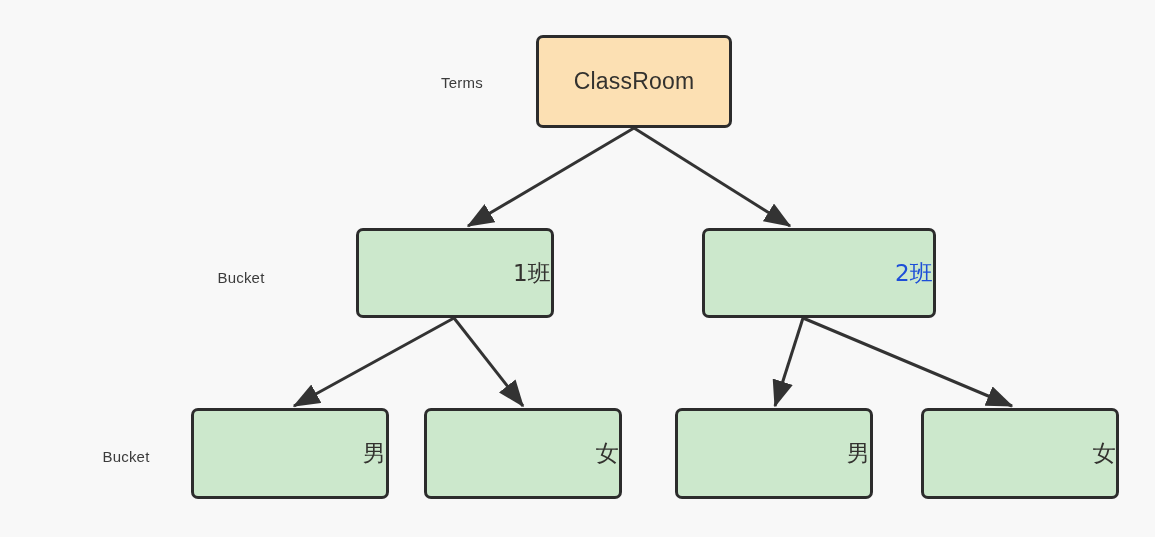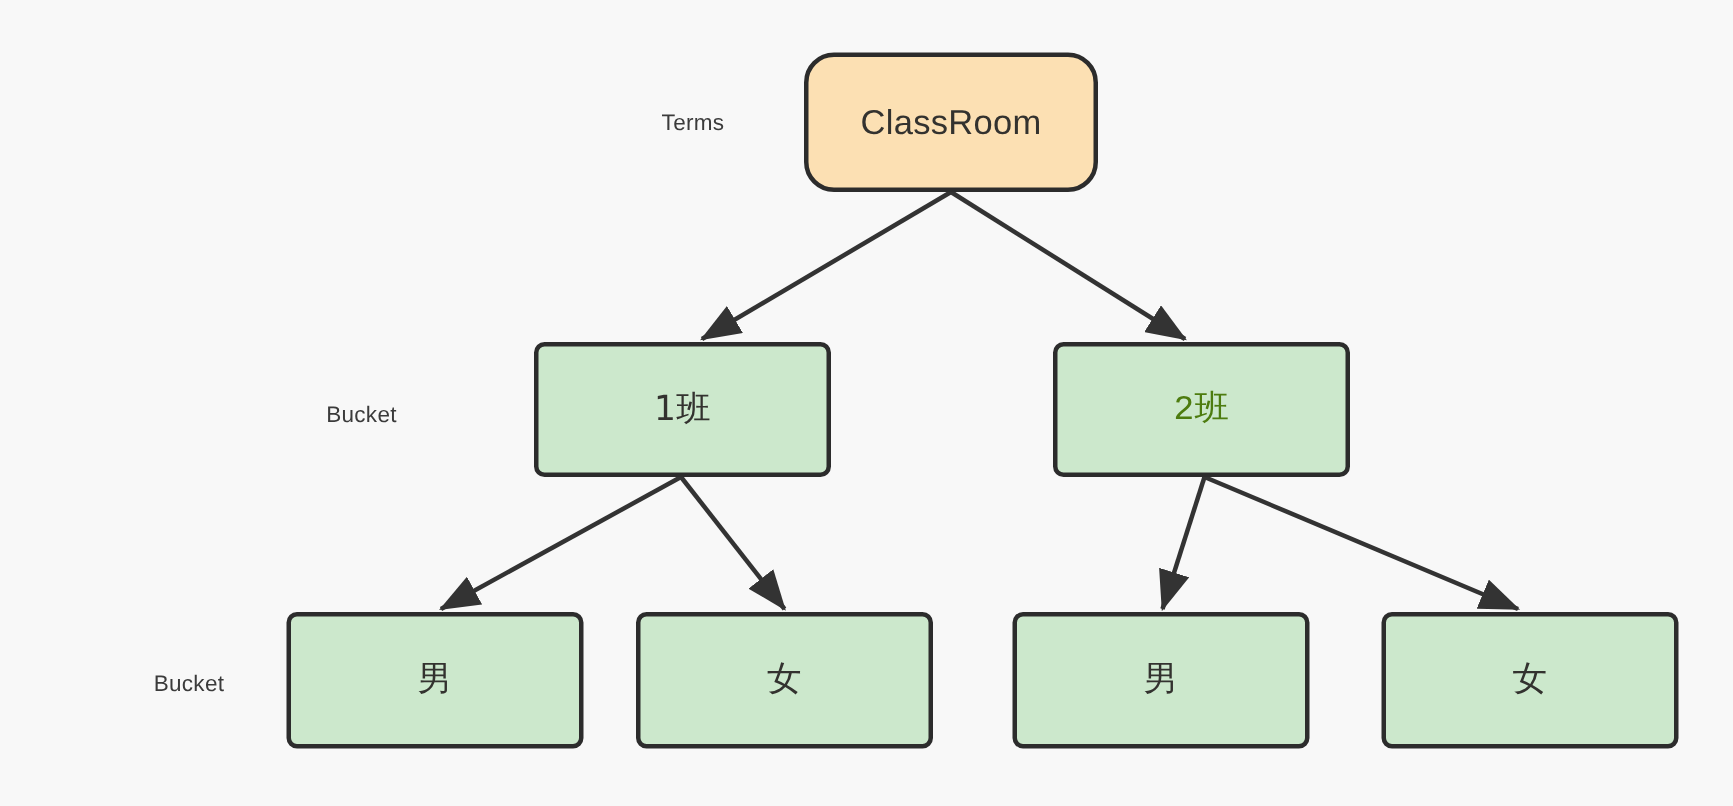--- a/index.html
+++ b/index.html
@@ -35,35 +35,35 @@
     display: flex;
     align-items: center;
     justify-content: center;
     font-size: 23px;
     color: #33322f;
     letter-spacing: 0.2px;
     line-height: 1;
   }
   .node-terms {
     background: #fce0b3;
-    border-radius: 20px;
   }
   .node-bucket {
     background: #cce8cc;
   }
   .row-label {
     position: absolute;
     font-size: 15px;
     color: #3b3b3b;
     line-height: 1;
     white-space: nowrap;
     letter-spacing: 0.2px;
   }
   .cjk {
     font-family: "DejaVu Sans", "Liberation Sans", sans-serif;
+    justify-content: flex-end;
   }
 </style>
 </head>
 <body>
 
 <div id="diagram-root">
 
   <svg id="edge-layer" width="1155" height="537" viewBox="0 0 1155 537" xmlns="http://www.w3.org/2000/svg">
     <defs>
       <marker id="arrowhead" markerWidth="9" markerHeight="7" refX="8.5" refY="3.5" orient="auto" markerUnits="strokeWidth">
@@ -80,21 +80,21 @@
       </g>
   </svg>
 
   <div id="node-layer">
       <div class="node node-terms" style="left: 536px; top: 35px; width: 196px; height: 93px; border-color: rgb(44, 44, 44); background: rgb(252, 224, 179); color: rgb(51, 50, 47);">
         <span>ClassRoom</span>
       </div>
       <div class="node node-bucket cjk" style="left: 356px; top: 228px; width: 198px; height: 90px; border-color: rgb(44, 44, 44); background: rgb(204, 232, 204); color: rgb(51, 50, 47);">
         <span>1班</span>
       </div>
-      <div class="node node-bucket cjk" style="left: 702px; top: 228px; width: 198px; height: 90px; border-color: rgb(44, 44, 44); background: rgb(204, 232, 204); color: #4d7c0f; font-family: Liberation Mono, monospace;">
+      <div class="node node-bucket cjk" style="left: 702px; top: 228px; width: 234px; height: 90px; border-color: rgb(44, 44, 44); background: rgb(204, 232, 204); color: #1d4ed8;">
         <span>2班</span>
       </div>
       <div class="node node-bucket cjk" style="left: 191px; top: 408px; width: 198px; height: 91px; border-color: rgb(44, 44, 44); background: rgb(204, 232, 204); color: rgb(51, 50, 47);">
         <span>男</span>
       </div>
       <div class="node node-bucket cjk" style="left: 424px; top: 408px; width: 198px; height: 91px; border-color: rgb(44, 44, 44); background: rgb(204, 232, 204); color: rgb(51, 50, 47);">
         <span>女</span>
       </div>
       <div class="node node-bucket cjk" style="left: 675px; top: 408px; width: 198px; height: 91px; border-color: rgb(44, 44, 44); background: rgb(204, 232, 204); color: rgb(51, 50, 47);">
         <span>男</span>

